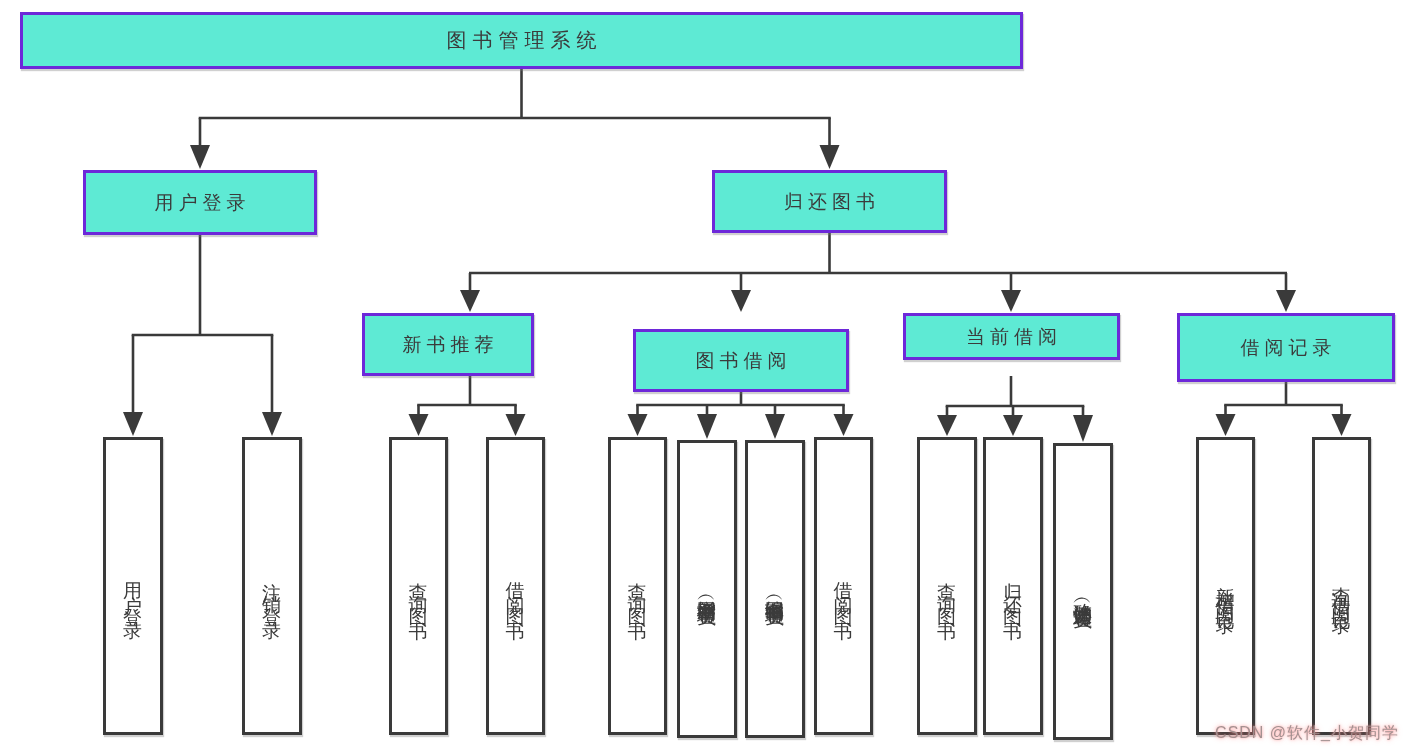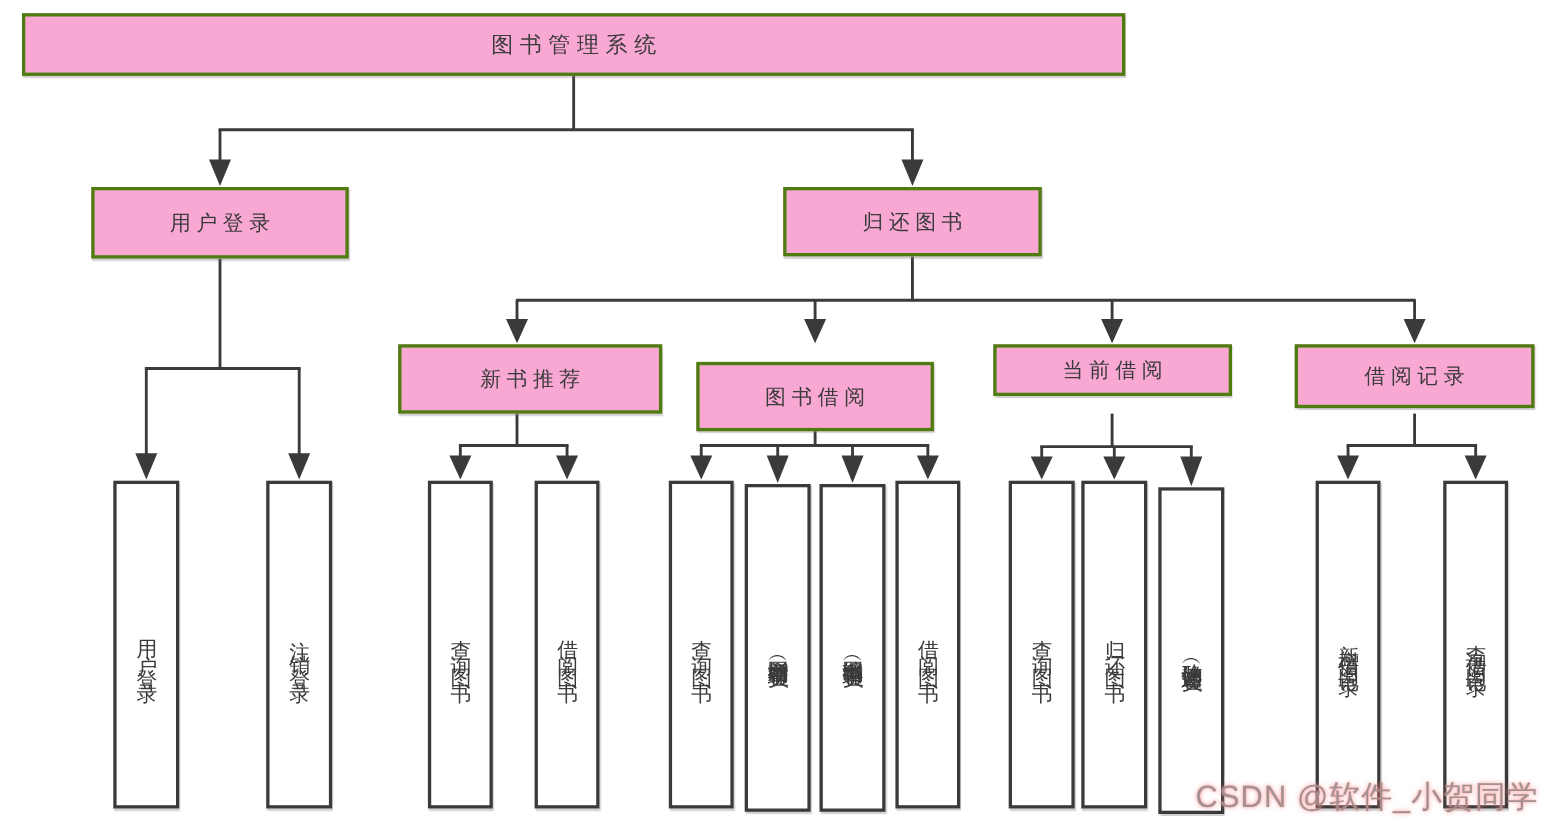--- a/index.html
+++ b/index.html
@@ -3,22 +3,22 @@
 <meta charset="utf-8">
 <style>
   html,body{margin:0;padding:0;background:#ffffff;}
   body{font-family:"Liberation Sans","DejaVu Sans",sans-serif;}
   #canvas{position:relative;width:1405px;height:747px;background:#ffffff;overflow:hidden;}
 
   
   .hbox{
     position:absolute;
     box-sizing:border-box;
-    border:3px solid #4d7c0f;
-    background:#f9a8d4;
+    border:3px solid #6d28d9;
+    background:#5eead4;
     display:flex;align-items:center;justify-content:center;
     font-size:19px;letter-spacing:5px;padding-left:5px;
     color:#3b3b3b;
     box-shadow:1px 2px 1px rgba(120,120,120,0.35);
   }
   .hbox.root{font-size:20px;letter-spacing:6px;padding-left:6px;}
 
   
   .vbox{
     position:absolute;
@@ -38,21 +38,21 @@
   .sp-md{letter-spacing:6px;padding-top:6px;}
   .sp-sm{letter-spacing:1px;padding-top:1px;}
 
   #connectors{position:absolute;left:0;top:0;pointer-events:none;}
   #connectors line{stroke:#3a3a3a;stroke-width:2.6;}
   #connectors polygon{fill:#3a3a3a;}
 
   .watermark{
     position:absolute;
     right:6px;bottom:3px;
-    font-size:28px;
+    font-size:16px;
     color:rgba(158,142,142,0.95);
     text-shadow:0 0 5px rgba(255,130,130,0.75), 0 0 2px rgba(255,150,150,0.6);
     letter-spacing:1px;
   }
 </style>
 </head>
 <body>
 
 <div id="canvas">
 
@@ -130,24 +130,24 @@
       <line x1="1341.5" y1="405" x2="1341.5" y2="416"></line>
       <polygon points="1331.5,414 1351.5,414 1341.5,436"></polygon>
     </g>
   </svg>
 
   <div class="hbox root" style="left:20px;top:12px;width:1003px;height:57px;">图书管理系统</div>
 
   <div class="hbox" style="left:83px;top:170px;width:234px;height:65px;">用户登录</div>
   <div class="hbox" style="left:712px;top:170px;width:235px;height:63px;">归还图书</div>
 
-  <div class="hbox" style="left:362px;top:313px;width:240px;height:63px;">新书推荐</div>
+  <div class="hbox" style="left:362px;top:313px;width:172px;height:63px;">新书推荐</div>
   <div class="hbox" style="left:633px;top:313px;width:216px;height:63px;margin-top:16px;">图书借阅</div>
   <div class="hbox" style="left:903px;top:313px;width:217px;height:47px;">当前借阅</div>
-  <div class="hbox" style="left:1177px;top:313px;width:218px;height:58px;">借阅记录</div>
+  <div class="hbox" style="left:1177px;top:313px;width:218px;height:69px;">借阅记录</div>
 
   <div class="vbox sp-lg" style="left:103px;">用户登录</div>
   <div class="vbox sp-lg" style="left:242px;">注销登录</div>
 
   <div class="vbox sp-lg" style="left:389px;width:59px;">查询图书</div>
   <div class="vbox sp-lg" style="left:486px;width:59px;">借阅图书</div>
 
   <div class="vbox sp-lg" style="left:608px;width:59px;">查询图书</div>
   <div class="vbox sp-sm" style="left:677px;top:440px;">新增图书（管理员）</div>
   <div class="vbox sp-sm" style="left:745px;top:440px;">编辑图书（管理员）</div>

